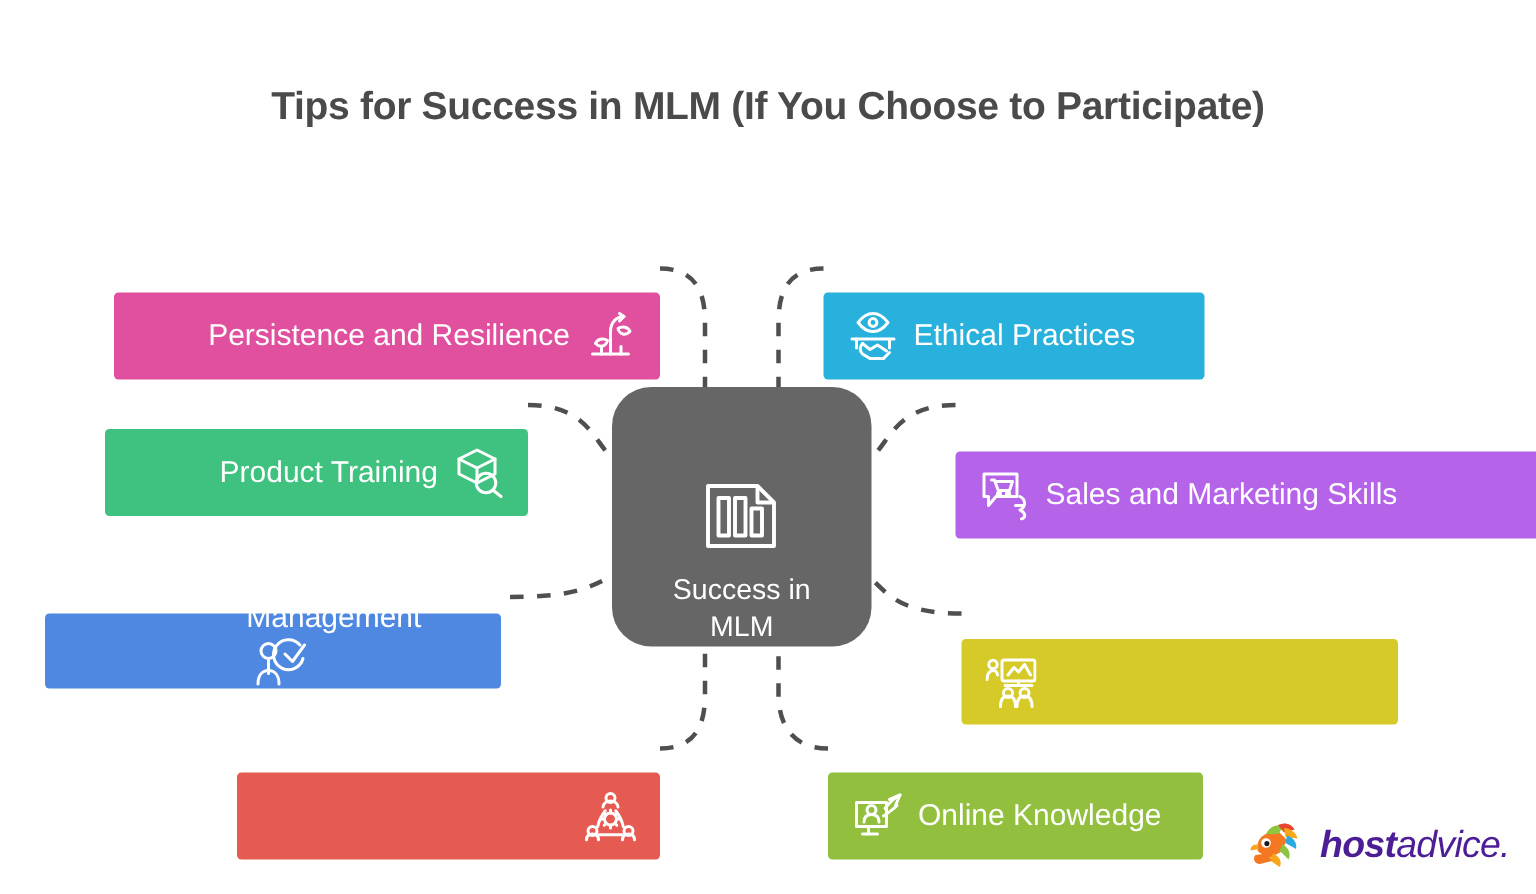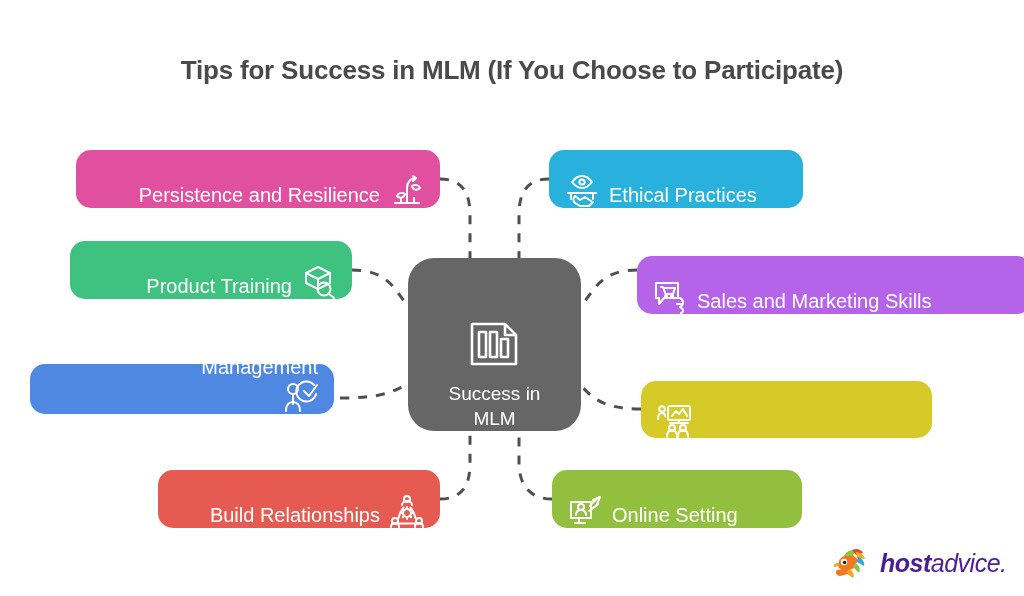--- a/index.html
+++ b/index.html
@@ -73,25 +73,26 @@
     color: #ffffff;
     font-size: 19px;
     line-height: 25px;
     text-align: center;
     max-width: 120px;
   }
 
   
   .pill {
     position: absolute;
-    border-radius: 15px;
+    border-radius: 3px;
     display: flex;
-    align-items: flex-end;
+    align-items: center;
     box-sizing: border-box;
     padding: 0 16px;
+    margin-top: 45px;
   }
   .pill.left  { justify-content: flex-end; }
   .pill.right { justify-content: flex-start; }
 
   .pill .pill-label {
     color: #ffffff;
     font-size: 20px;
     line-height: 25px;
     white-space: pre-line;
   }
@@ -214,21 +215,20 @@
         <circle cx="9" cy="9" r="5"></circle>
         <path d="M9,14 L9,24"></path>
         <path d="M2,31 C2,25 5,22 9,22 C13,22 16,25 16,31"></path>
         <path d="M30,5 A10,10 0 1 0 32,14"></path>
         <path d="M20,11 L25,16 L33,5"></path>
       </svg>
     </span>
   </div>
 
   <div class="pill left" style="left:158px; top:470px; width:282px; height:58px; background:#e55a51;">
-    <span class="pill-label">Build Relationships</span>
     <span class="pill-icon">
       <svg viewBox="0 0 34 34" fill="none" stroke="#ffffff" stroke-width="2" stroke-linecap="round" stroke-linejoin="round">
         <circle cx="17" cy="5" r="3"></circle>
         <path d="M12,11 C12,8.5 14.5,7 17,7 C19.5,7 22,8.5 22,11"></path>
         <circle cx="5" cy="27" r="3"></circle>
         <path d="M1,33 C1,30 2.5,29 5,29 C7.5,29 9,30 9,33"></path>
         <circle cx="29" cy="27" r="3"></circle>
         <path d="M25,33 C25,30 26.5,29 29,29 C31.5,29 33,30 33,33"></path>
         <circle cx="17" cy="19" r="4"></circle>
         <path d="M17,13 L17,15 M17,23 L17,25 M11,19 L13,19 M21,19 L23,19 M12.8,14.8 L14.2,16.2 M19.8,21.8 L21.2,23.2 M21.2,14.8 L19.8,16.2 M14.2,21.8 L12.8,23.2"></path>
@@ -290,21 +290,21 @@
       <svg viewBox="0 0 34 34" fill="none" stroke="#ffffff" stroke-width="2" stroke-linecap="round" stroke-linejoin="round">
         <path d="M3,8 L3,24 L23,24 L23,8 Z"></path>
         <path d="M11,24 L11,29 M7,29 L17,29"></path>
         <circle cx="13" cy="13" r="3"></circle>
         <path d="M8,21 C8,17.5 10,16 13,16 C16,16 18,17.5 18,21"></path>
         <path d="M22,12 C25,8 28,5 32,3"></path>
         <path d="M32,3 L25,6 M32,3 L29,10"></path>
         <path d="M21,17 C24,15 27,13 30,10"></path>
       </svg>
     </span>
-    <span class="pill-label">Online Setting</span>
+    <span class="pill-label">Online Knowledge</span>
   </div>
 
   <div id="logo">
     <span class="logo-mark">
       <svg viewBox="0 0 40 34">
         <path d="M7,22 C5,18 7,12 12,10 L20,8 L26,14 L22,22 L14,26 Z" fill="#f47721"></path>
         <path d="M12,10 C14,5 20,3 24,5 L20,10 Z" fill="#8cc63f"></path>
         <path d="M20,4 C24,2 29,3 31,7 L24,9 Z" fill="#e8452c"></path>
         <path d="M24,6 C28,6 32,9 33,13 L25,12 Z" fill="#f9a61a"></path>
         <path d="M26,11 C30,12 33,16 32,20 L25,16 Z" fill="#29abe2"></path>

